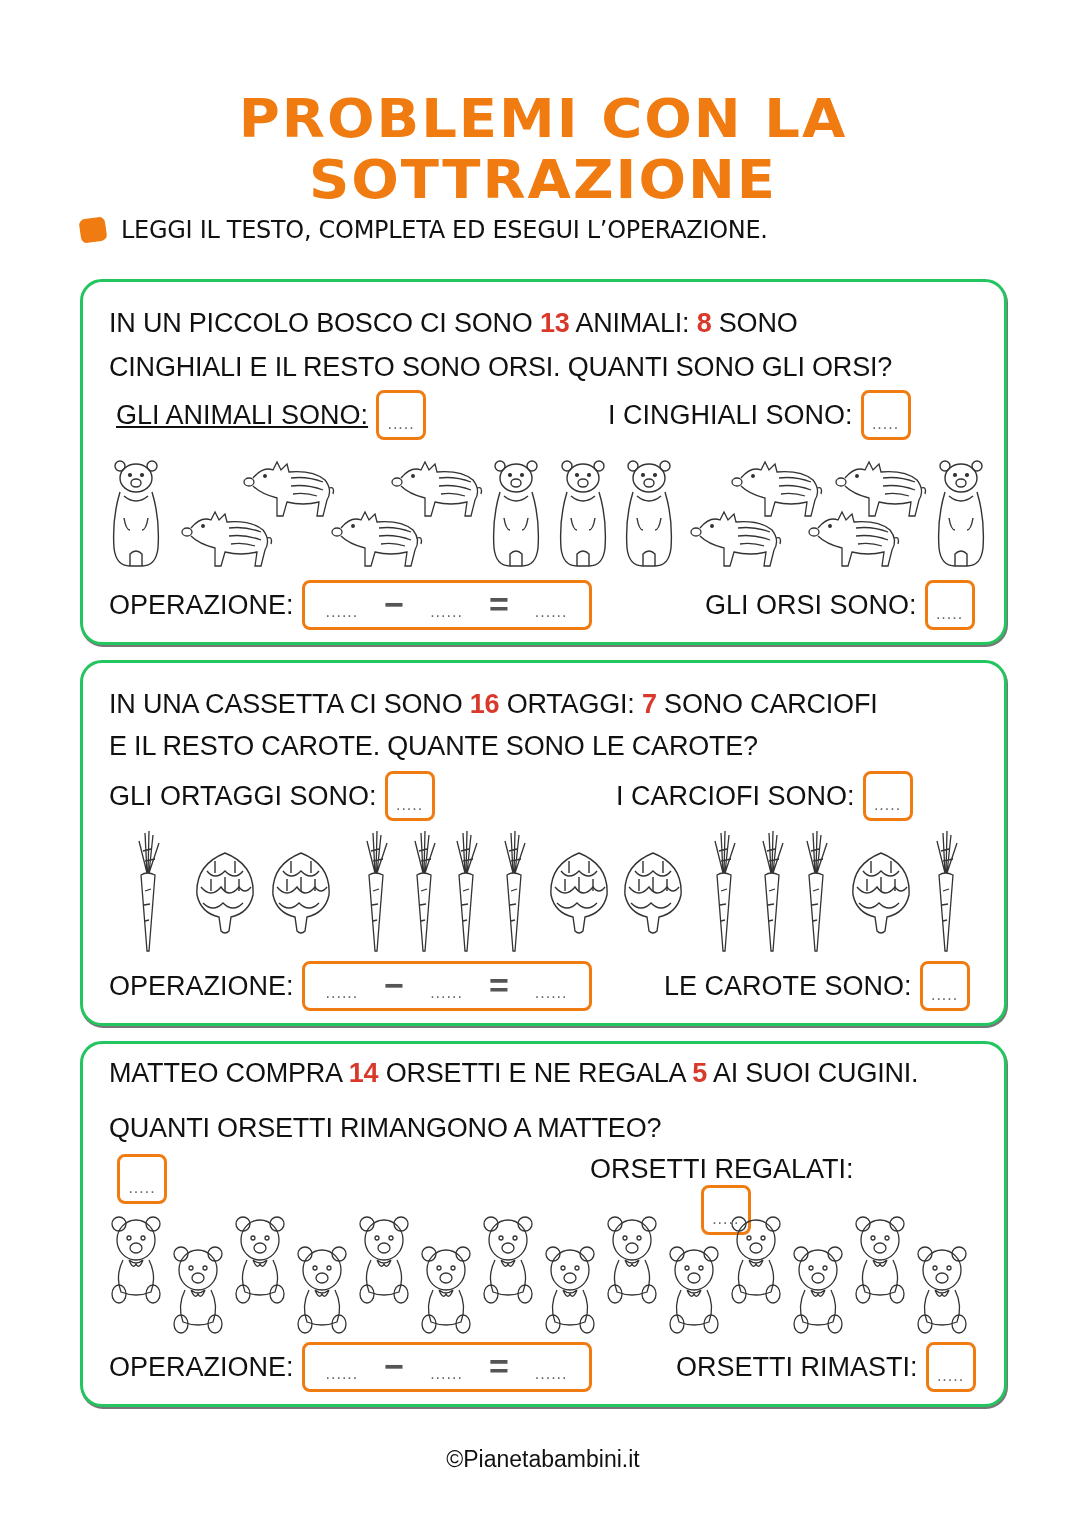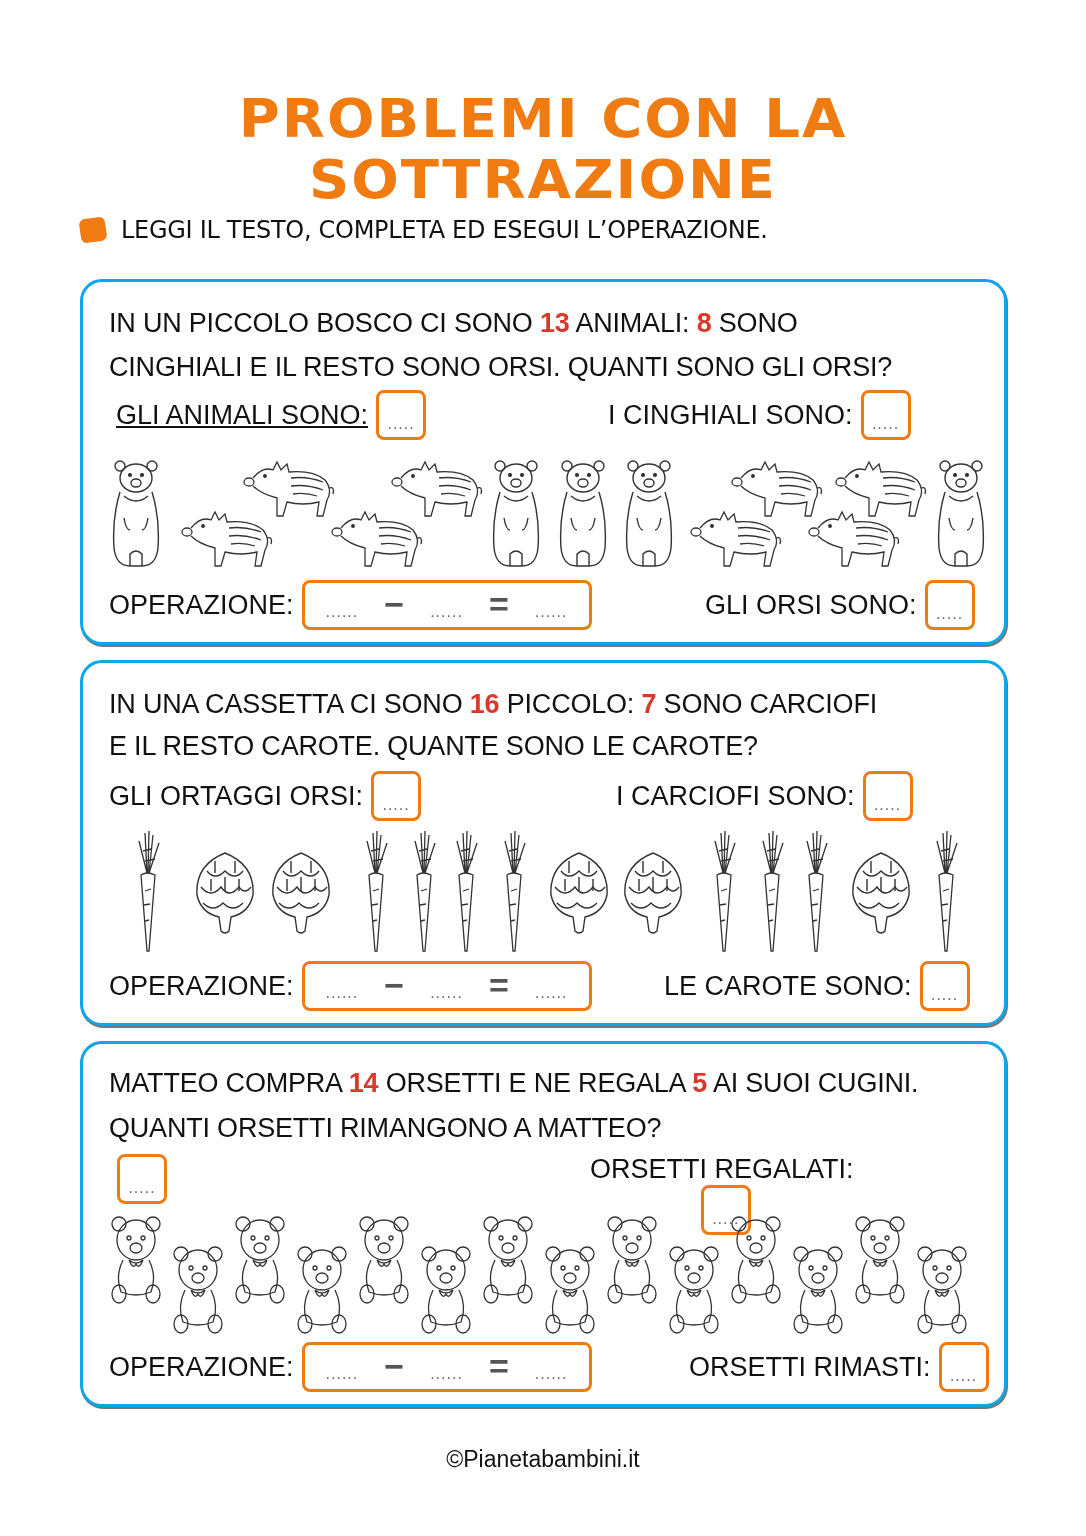--- a/index.html
+++ b/index.html
@@ -11,21 +11,21 @@
     font-family: "DejaVu Sans", sans-serif; font-weight: bold; font-size: 56px;
     letter-spacing: 2px; color: #ef7b11;
     transform: scaleY(0.95);
   }
   .instr { position: absolute; left: 80px; top: 216px; display: flex; align-items: center; }
   .instr .bullet { width: 26px; height: 24px; background: #ef7b11; border-radius: 6px; transform: rotate(-8deg); margin-right: 15px; }
   .instr .txt { font-family: "DejaVu Sans", sans-serif; font-size: 24px; letter-spacing: -0.3px; }
 
   .card {
     position: absolute; left: 80px; width: 927px;
-    border: 3px solid #0ea5e9; border-radius: 22px; background: #fff;
+    border: 3px solid #22c55e; border-radius: 22px; background: #fff;
     box-shadow: 1px 2px 0 #777;
   }
   .card .p { position: absolute; left: 26px; font-size: 27px; line-height: 42px; letter-spacing: -0.2px; white-space: nowrap; }
   .red { color: #d9392b; font-weight: bold; }
 
   .field { position: absolute; display: flex; align-items: center; font-size: 27px; white-space: nowrap; }
   .box {
     display: inline-block; width: 50px; height: 50px; border: 3px solid #ef7b11; border-radius: 8px;
     margin-left: 8px; position: relative;
   }
@@ -252,26 +252,26 @@
   <div class="field" style="left:622px;top:298px;">
     <span>GLI ORSI SONO:</span>
     <span class="box">
         <span class="dots">.....</span>
       </span>
   </div>
 </div>
 
 <div class="card" style="top:660px;height:366px;">
   <div class="p" style="top:20px;">
-    <span>IN UNA CASSETTA CI SONO </span><span class="red">16</span><span> PICCOLO: </span><span class="red">7</span><span> SONO CARCIOFI</span>
+    <span>IN UNA CASSETTA CI SONO </span><span class="red">16</span><span> ORTAGGI: </span><span class="red">7</span><span> SONO CARCIOFI</span>
   </div>
   <div class="p" style="top:62px;">E IL RESTO CAROTE. QUANTE SONO LE CAROTE?</div>
 
   <div class="field" style="left:26px;top:108px;">
-    <span>GLI ORTAGGI ORSI:</span>
+    <span>GLI ORTAGGI SONO:</span>
     <span class="box">
         <span class="dots">.....</span>
       </span>
   </div>
   <div class="field" style="left:533px;top:108px;">
     <span>I CARCIOFI SONO:</span>
     <span class="box">
         <span class="dots">.....</span>
       </span>
   </div>
@@ -399,21 +399,21 @@
   </div>
   <div class="field" style="left:581px;top:298px;">
     <span>LE CAROTE SONO:</span>
     <span class="box">
         <span class="dots">.....</span>
       </span>
   </div>
 </div>
 
 <div class="card" style="top:1041px;height:366px;">
-  <div class="p" style="top:18px;">
+  <div class="p" style="top:8px;">
     <span>MATTEO COMPRA </span><span class="red">14</span><span> ORSETTI E NE REGALA </span><span class="red">5</span><span> AI SUOI CUGINI.</span>
   </div>
   <div class="p" style="top:63px;">QUANTI ORSETTI RIMANGONO A MATTEO?</div>
 
   <div class="field" style="left:26px;top:110px;">
     <span class="box">
         <span class="dots">.....</span>
       </span>
   </div>
   <div class="field" style="left:507px;top:110px;flex-direction:column;">
@@ -625,21 +625,21 @@
   <div class="field" style="left:26px;top:298px;">
     <span>OPERAZIONE:</span>
     <span class="opbox">
       <span class="d">......</span>
       <span class="sign">−</span>
       <span class="d">......</span>
       <span class="sign">=</span>
       <span class="d">......</span>
     </span>
   </div>
-  <div class="field" style="left:606px;top:298px;align-items:center;">
+  <div class="field" style="left:593px;top:298px;align-items:center;">
     <span>ORSETTI RIMASTI:</span>
     <span class="box">
         <span class="dots">.....</span>
       </span>
   </div>
 </div>
 
 <div class="footer">©Pianetabambini.it</div>
 
 </body></html>

